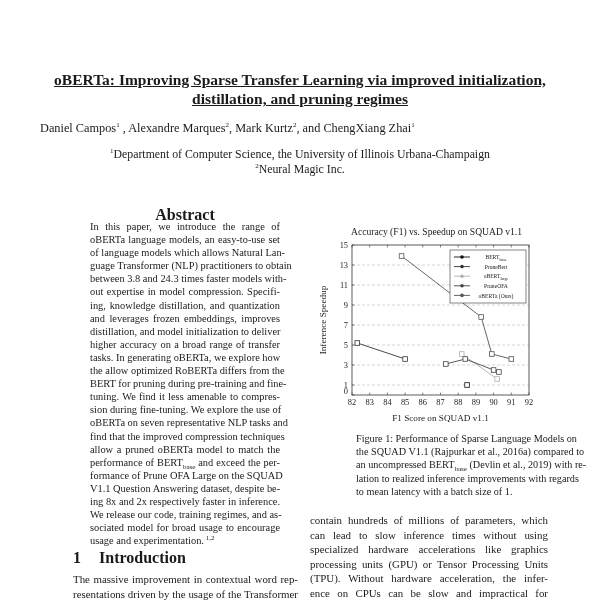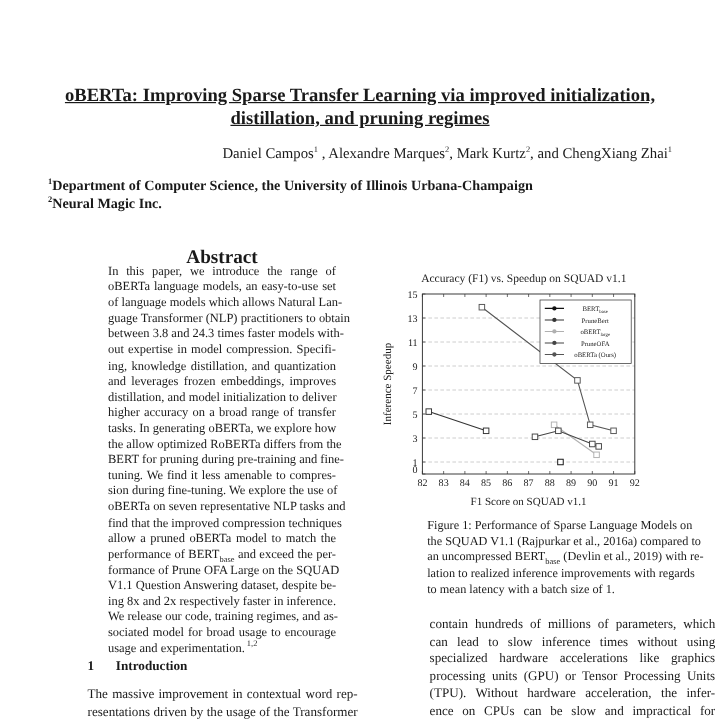--- a/index.html
+++ b/index.html
@@ -1,37 +1,37 @@
 <!DOCTYPE html>
 <html><head>
 <meta charset="utf-8">
 <style>
   html, body { margin:0; padding:0; background:#ffffff; }
   body { width:600px; height:600px; position:relative; overflow:hidden;
          font-family:"Liberation Serif", "DejaVu Serif", serif; color:#1a1a1a; }
   .title { position:absolute; left:40px; width:520px; top:70px; text-align:center;
            font-weight:bold; font-size:15.5px; line-height:19px;text-decoration:underline; }
-  .authors { position:absolute; left:40px; width:520px; top:121px; text-align:right; font-size:12.3px; }
-  .affil { position:absolute; left:40px; width:520px; top:147px; font-size:11.8px; line-height:15px;font-weight:bold; }
+  .authors { position:absolute; left:40px; width:520px; top:121px; text-align:left; font-size:12.3px; }
+  .affil { position:absolute; left:40px; width:520px; top:147px; text-align:center; font-size:11.8px; line-height:15px; }
   sup { font-size:7px; vertical-align:super; line-height:0; }
   sub { font-size:7px; vertical-align:sub; line-height:0; }
   .abs-title { position:absolute; left:60px; width:250px; top:206px; text-align:center; font-weight:bold; font-size:16px; }
   .abs-body { position:absolute; left:90px; width:190px; top:220px; font-size:10.4px; line-height:13.1px;
               text-align:justify; }
   .abs-body .ln { display:block; text-align:justify; text-align-last:justify; white-space:nowrap; height:13.1px; }
   .abs-body .ln.last { text-align-last:left; }
-  .sec { position:absolute; left:73px; top:549px; font-weight:bold; font-size:11px; }
+  .sec { position:absolute; left:73px; top:549px; font-weight:bold; font-size:16px; }
   .sec .num { margin-right:18px; }
   .intro { position:absolute; left:73px; width:225px; top:572px; font-size:10.9px; line-height:14.5px; }
   .intro .ln { display:block; text-align:justify; text-align-last:justify; white-space:nowrap; }
   .chart-wrap { position:absolute; left:310px; top:222px; width:240px; height:200px; }
   .caption { position:absolute; left:310px; top:432px; width:234px; font-size:10.2px; line-height:13.2px; }
   .caption .ln { display:block; text-align:justify; text-align-last:justify; white-space:nowrap;margin-left:46px; }
   .caption .ln.last { text-align-last:left; }
-  .right-body { position:absolute; left:310px; top:513px; width:238px; font-size:10.9px; line-height:14.5px;margin-left:48px; }
+  .right-body { position:absolute; left:310px; top:513px; width:238px; font-size:10.9px; line-height:14.5px; }
   .right-body .ln { display:block; text-align:justify; text-align-last:justify; white-space:nowrap; }
   svg text { font-family:"Liberation Serif", "DejaVu Serif", serif; fill:#222; }
 </style>
 </head>
 <body>
 
 <div class="title">
   <div>oBERTa: Improving Sparse Transfer Learning via improved initialization,</div>
   <div>distillation, and pruning regimes</div>
 </div>

